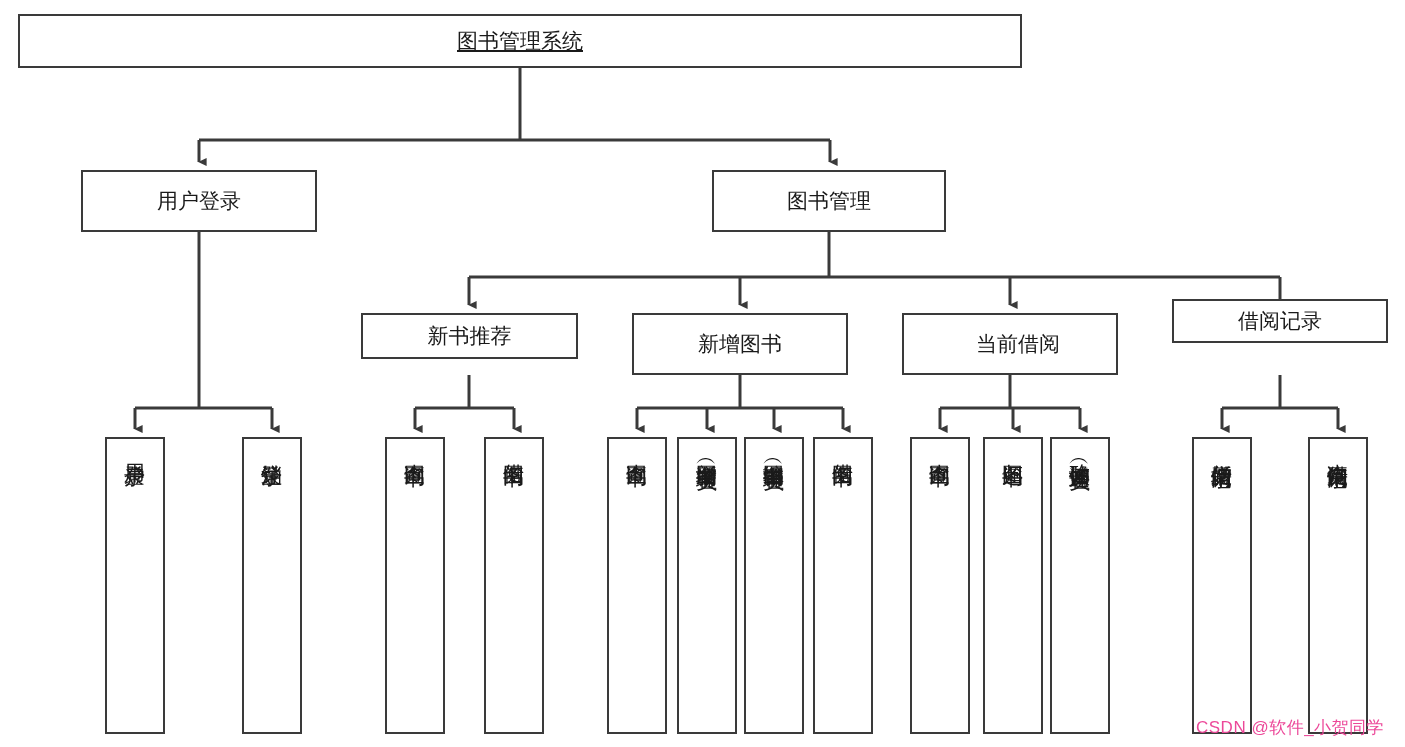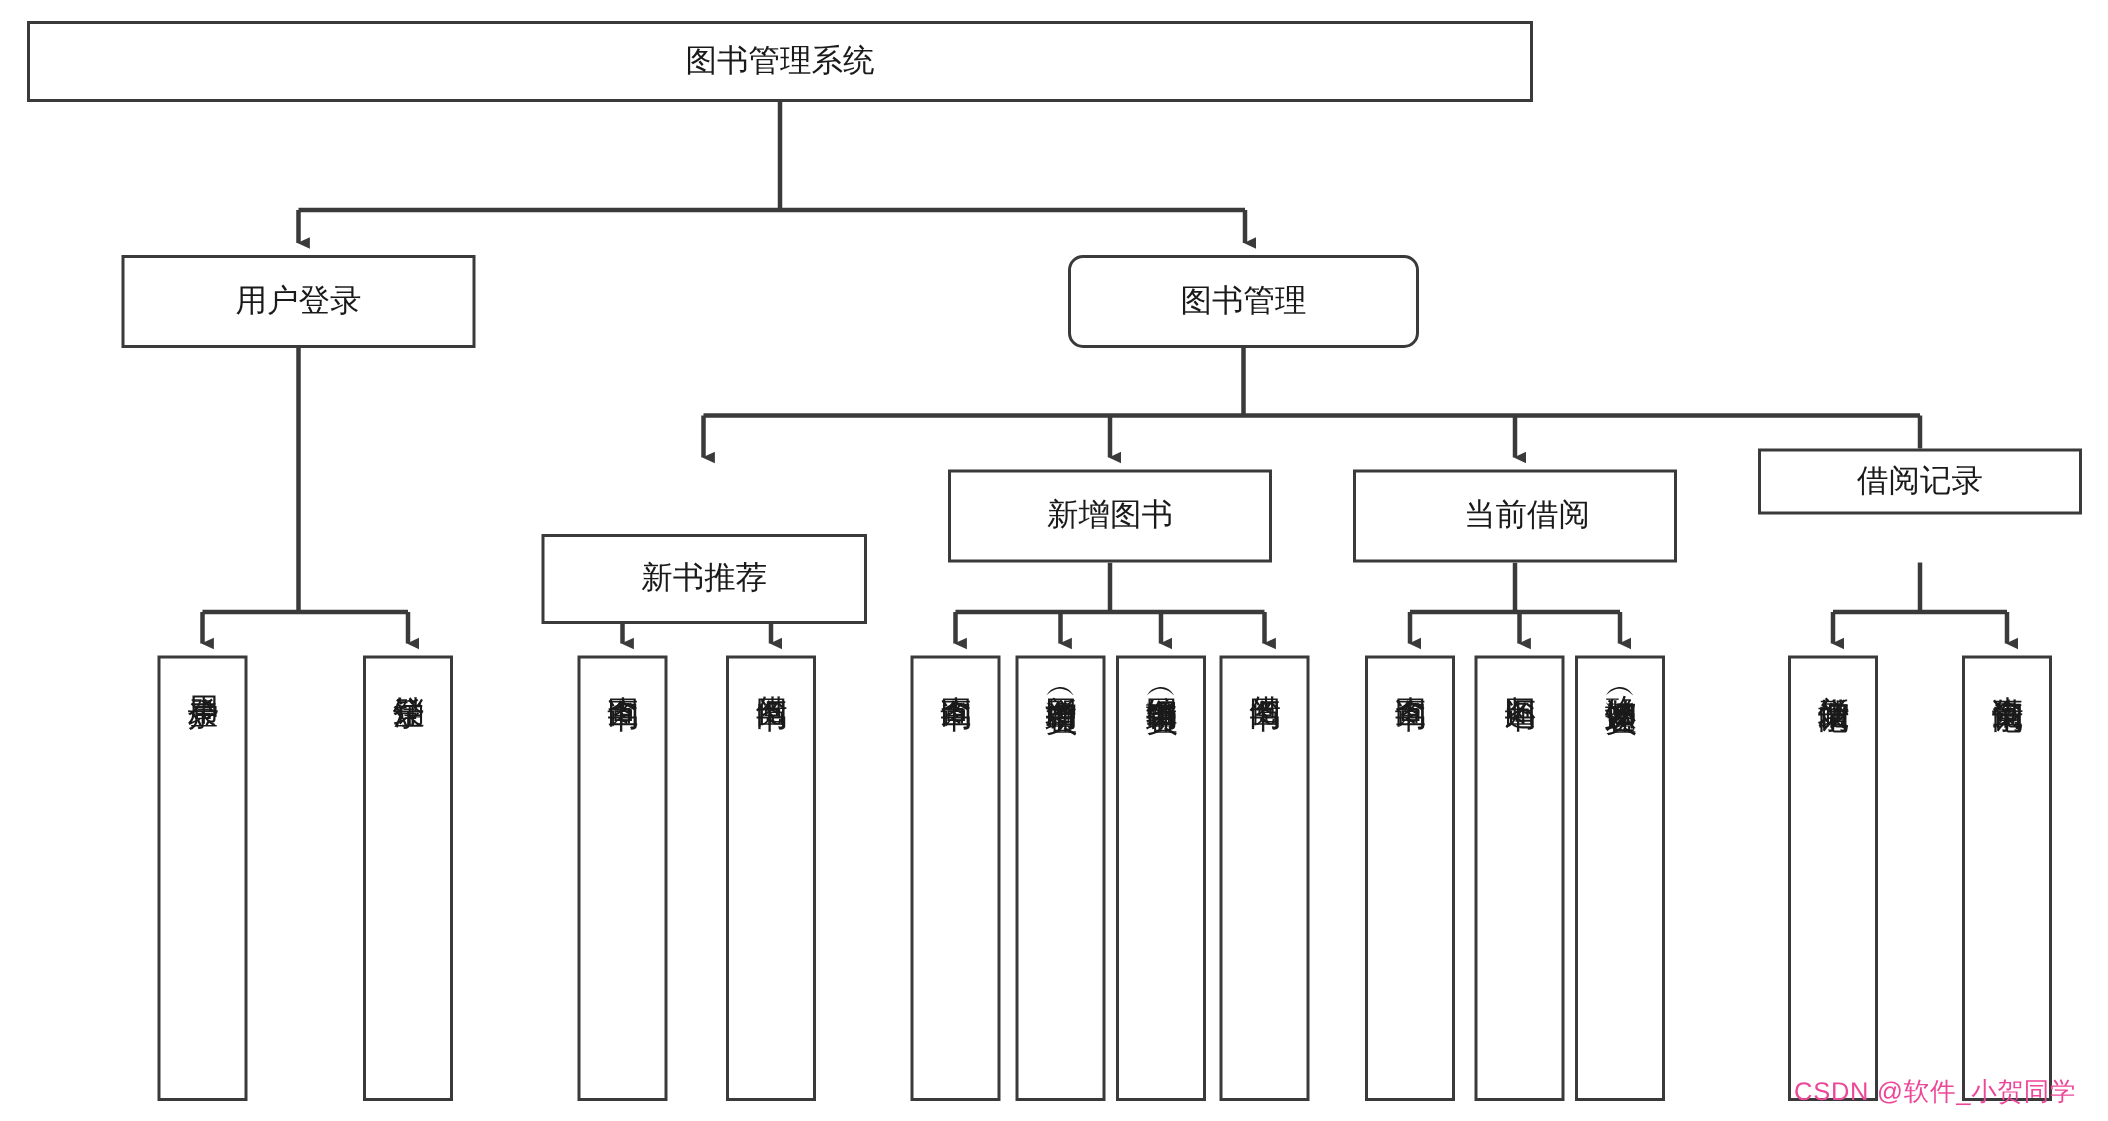--- a/index.html
+++ b/index.html
@@ -39,20 +39,21 @@
     display: block;
     text-align: center;
     line-height: 1.18;
     white-space: nowrap;
   }
   .node.h .label {
     font-size: 21px;
   }
   .node.root .label {
     font-size: 21px;
+    text-decoration: underline;
   }
   .node.v {
     align-items: flex-start;
     justify-content: center;
     padding-top: 8px;
   }
   .node.v .label {
     font-size: 21px;
     writing-mode: vertical-rl;
     text-orientation: upright;
@@ -124,25 +125,25 @@
     </g>
   </svg>
 
   <div class="node root h" style="left:18px; top:14px; width:1004px; height:54px;">
     <span class="label">图书管理系统</span>
   </div>
 
   <div class="node h" style="left:81px; top:170px; width:236px; height:62px;">
     <span class="label">用户登录</span>
   </div>
-  <div class="node h" style="left:712px; top:170px; width:234px; height:62px;border-radius:10px;">
+  <div class="node h" style="left:712px; top:170px; width:234px; height:62px;">
     <span class="label">图书管理</span>
   </div>
 
-  <div class="node h" style="left:361px; top:313px; width:217px; height:60px;margin-top:43px;">
+  <div class="node h" style="left:361px; top:313px; width:217px; height:46px;">
     <span class="label">新书推荐</span>
   </div>
   <div class="node h" style="left:632px; top:313px; width:216px; height:62px;">
     <span class="label">新增图书</span>
   </div>
   <div class="node h" style="left:902px; top:313px; width:216px; height:62px;padding-left:16px;">
     <span class="label">当前借阅</span>
   </div>
   <div class="node h" style="left:1172px; top:299px; width:216px; height:44px;">
     <span class="label">借阅记录</span>

